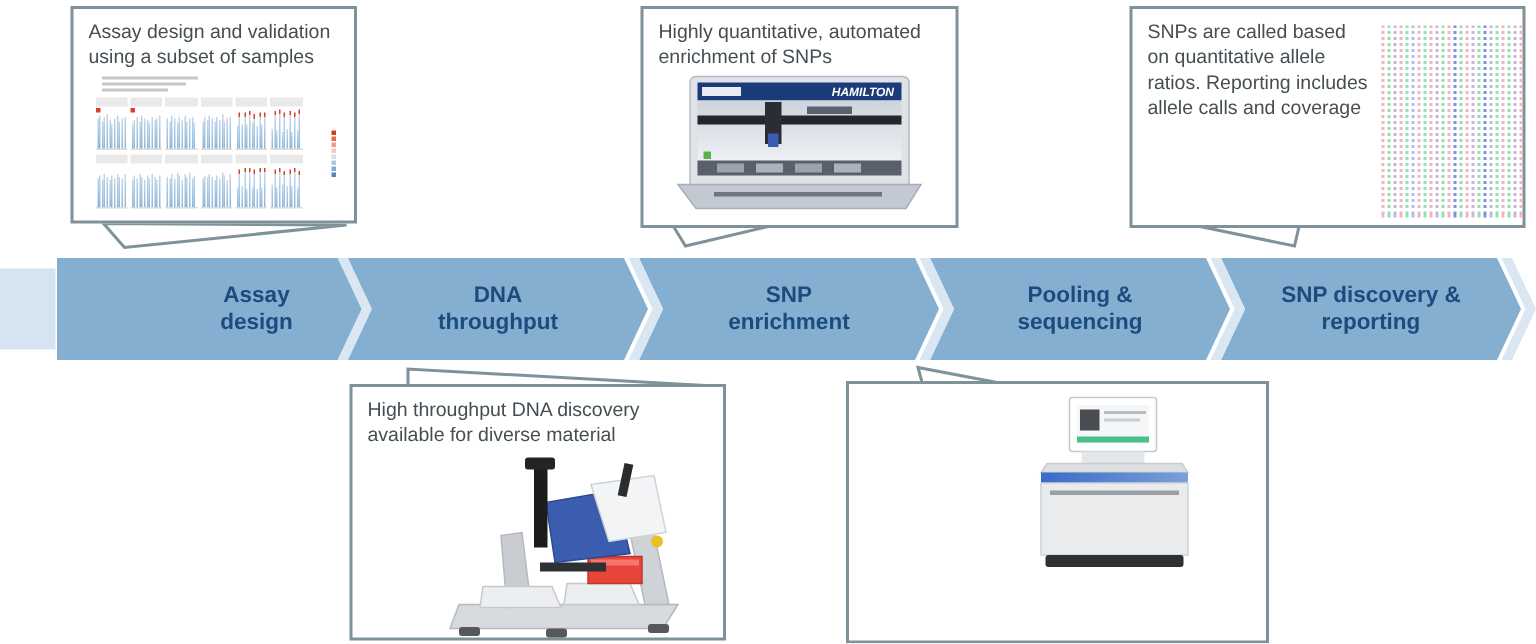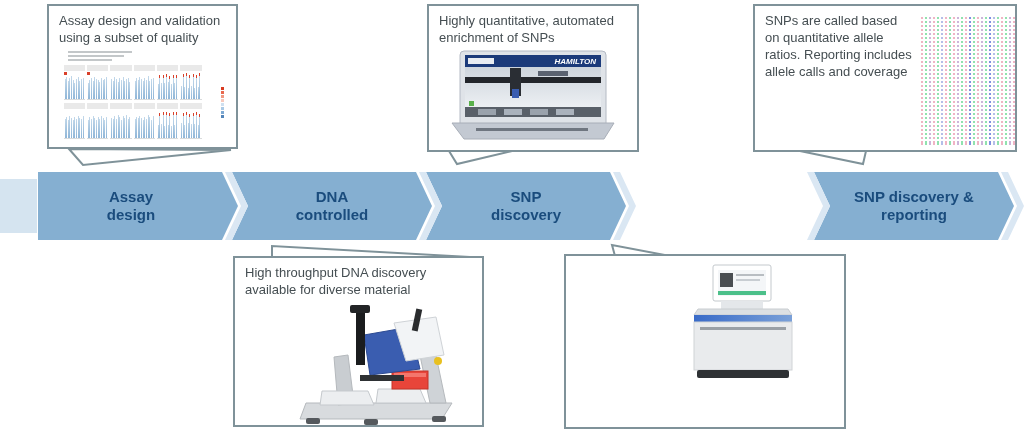--- a/index.html
+++ b/index.html
@@ -6,21 +6,21 @@
   #canvas{position:relative;width:1024px;height:429px;background:#fff;overflow:hidden;
           font-family:"Liberation Sans",sans-serif;}
 
   
   .lead-in{position:absolute;left:0;top:179px;width:37px;height:54px;background:#d5e4f0;}
   .seg{position:absolute;top:172px;height:68px;width:200px;background:#85afd1;
        display:flex;align-items:center;justify-content:center;}
   .seg .lbl{color:#1a4c7d;font-weight:bold;font-size:15px;line-height:1.22;
             text-align:center;white-space:pre-line;padding-right:14px;}
   .seg.notched .lbl{padding-left:14px;}
-  .seg.first{clip-path:polygon(0 0,calc(100% - 16px) 0,100% 50%,calc(100% - 16px) 100%,0 100%);}
+  .seg.first{clip-path:polygon(0 0,calc(100% - 16px) 0,100% 50%,calc(100% - 16px) 100%,0 100%);padding-left:40px;}
   .seg.notched{clip-path:polygon(0 0,calc(100% - 16px) 0,100% 50%,calc(100% - 16px) 100%,0 100%,16px 50%);}
   .stripe{position:absolute;top:172px;width:24px;height:68px;background:#dae7f3;
           clip-path:polygon(0 0,7px 0,23px 50%,7px 100%,0 100%,16px 50%);}
 
   
   .callout{position:absolute;background:#fff;border:2px solid #7f9299;box-sizing:border-box;
            padding:7px 10px;color:#454e52;font-size:13px;line-height:1.3;}
   #tails{position:absolute;left:0;top:0;width:1024px;height:429px;pointer-events:none;}
 
   
@@ -53,25 +53,29 @@
 <div id="canvas">
 
   <div class="lead-in"></div>
 
   <div class="seg first" style="left:38px">
     <span class="lbl">Assay
 design</span>
   </div>
   <div class="seg notched" style="left:232px">
     <span class="lbl">DNA
-controlled</span>
+throughput</span>
   </div>
   <div class="seg notched" style="left:426px">
     <span class="lbl">SNP
-discovery</span>
+enrichment</span>
+  </div>
+  <div class="seg notched" style="left:620px">
+    <span class="lbl">Pooling &amp;
+sequencing</span>
   </div>
   <div class="seg notched" style="left:814px">
     <span class="lbl">SNP discovery &amp;
 reporting</span>
   </div>
 
   <div class="stripe" style="left:225px"></div>
   <div class="stripe" style="left:419px"></div>
   <div class="stripe" style="left:613px"></div>
   <div class="stripe" style="left:807px"></div>
@@ -79,21 +83,21 @@
 
   <svg id="tails">
     <path d="M69,149 L83,165 L231,150 Z" fill="#fff" stroke="#7f9299" stroke-width="2"></path>
     <path d="M449,151 L457,164 L512,151 Z" fill="#fff" stroke="#7f9299" stroke-width="2"></path>
     <path d="M800,151 L863,164 L866,151 Z" fill="#fff" stroke="#7f9299" stroke-width="2"></path>
     <path d="M272,257 L272,246 L470,257 Z" fill="#fff" stroke="#7f9299" stroke-width="2"></path>
     <path d="M615,256 L612,245 L670,256 Z" fill="#fff" stroke="#7f9299" stroke-width="2"></path>
   </svg>
 
   <div class="callout" style="left:47px;top:4px;width:191px;height:145px">
-    <span class="txt">Assay design and validation using a subset of quality</span>
+    <span class="txt">Assay design and validation using a subset of samples</span>
     <div class="mini-chart">
       <div style="position:absolute;left:6px;top:0;width:64px">
         <div class="mini-head-line" style="width:64px"></div>
         <div class="mini-head-line" style="width:56px"></div>
         <div class="mini-head-line" style="width:44px"></div>
       </div>
       <div class="facet-grid">
           <div class="facet">
             <div class="facet-header"></div>
             <div class="facet-plot">

